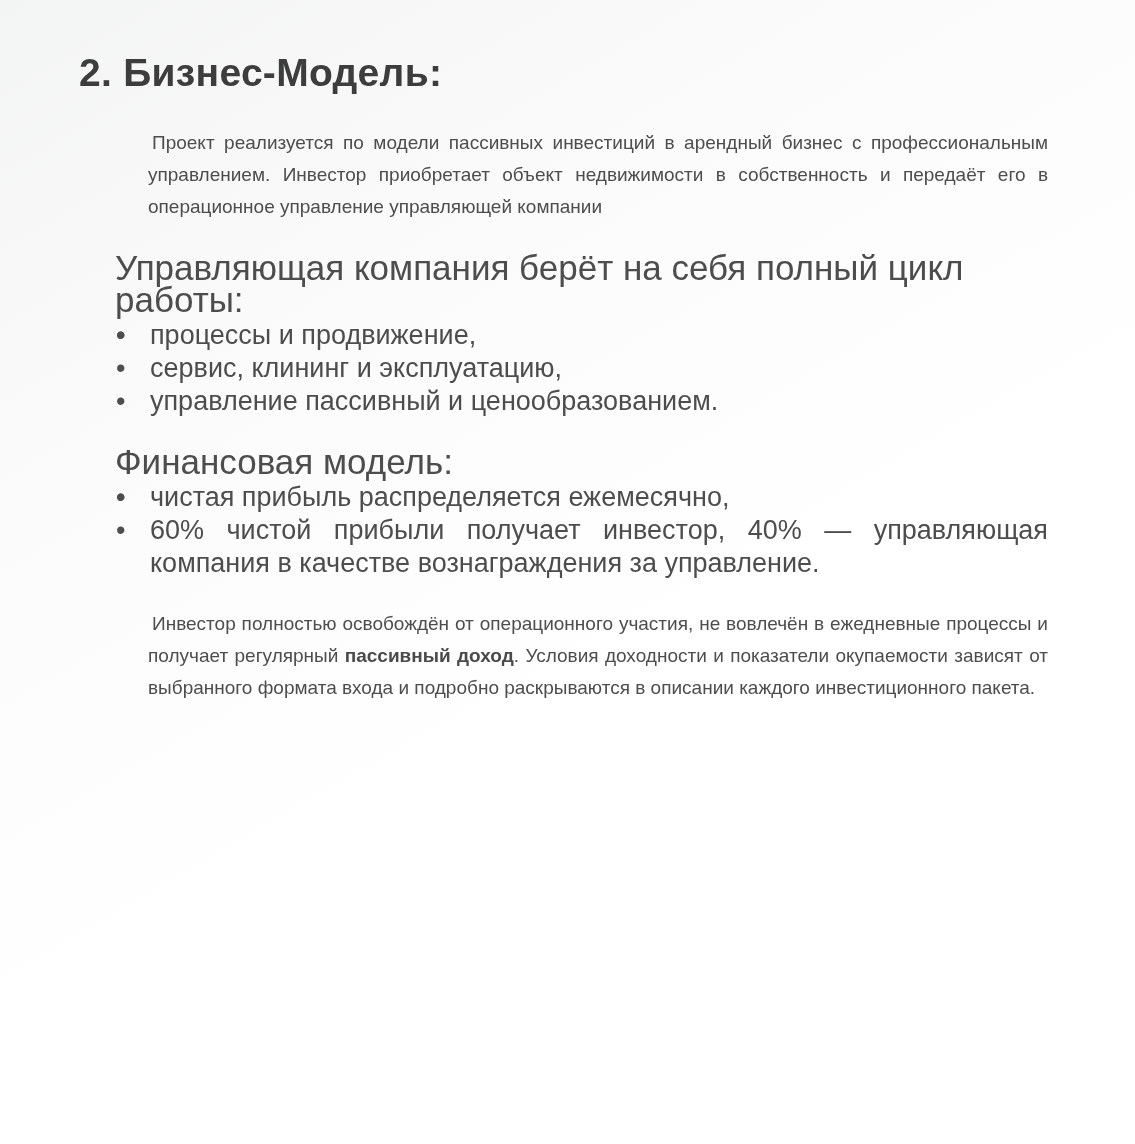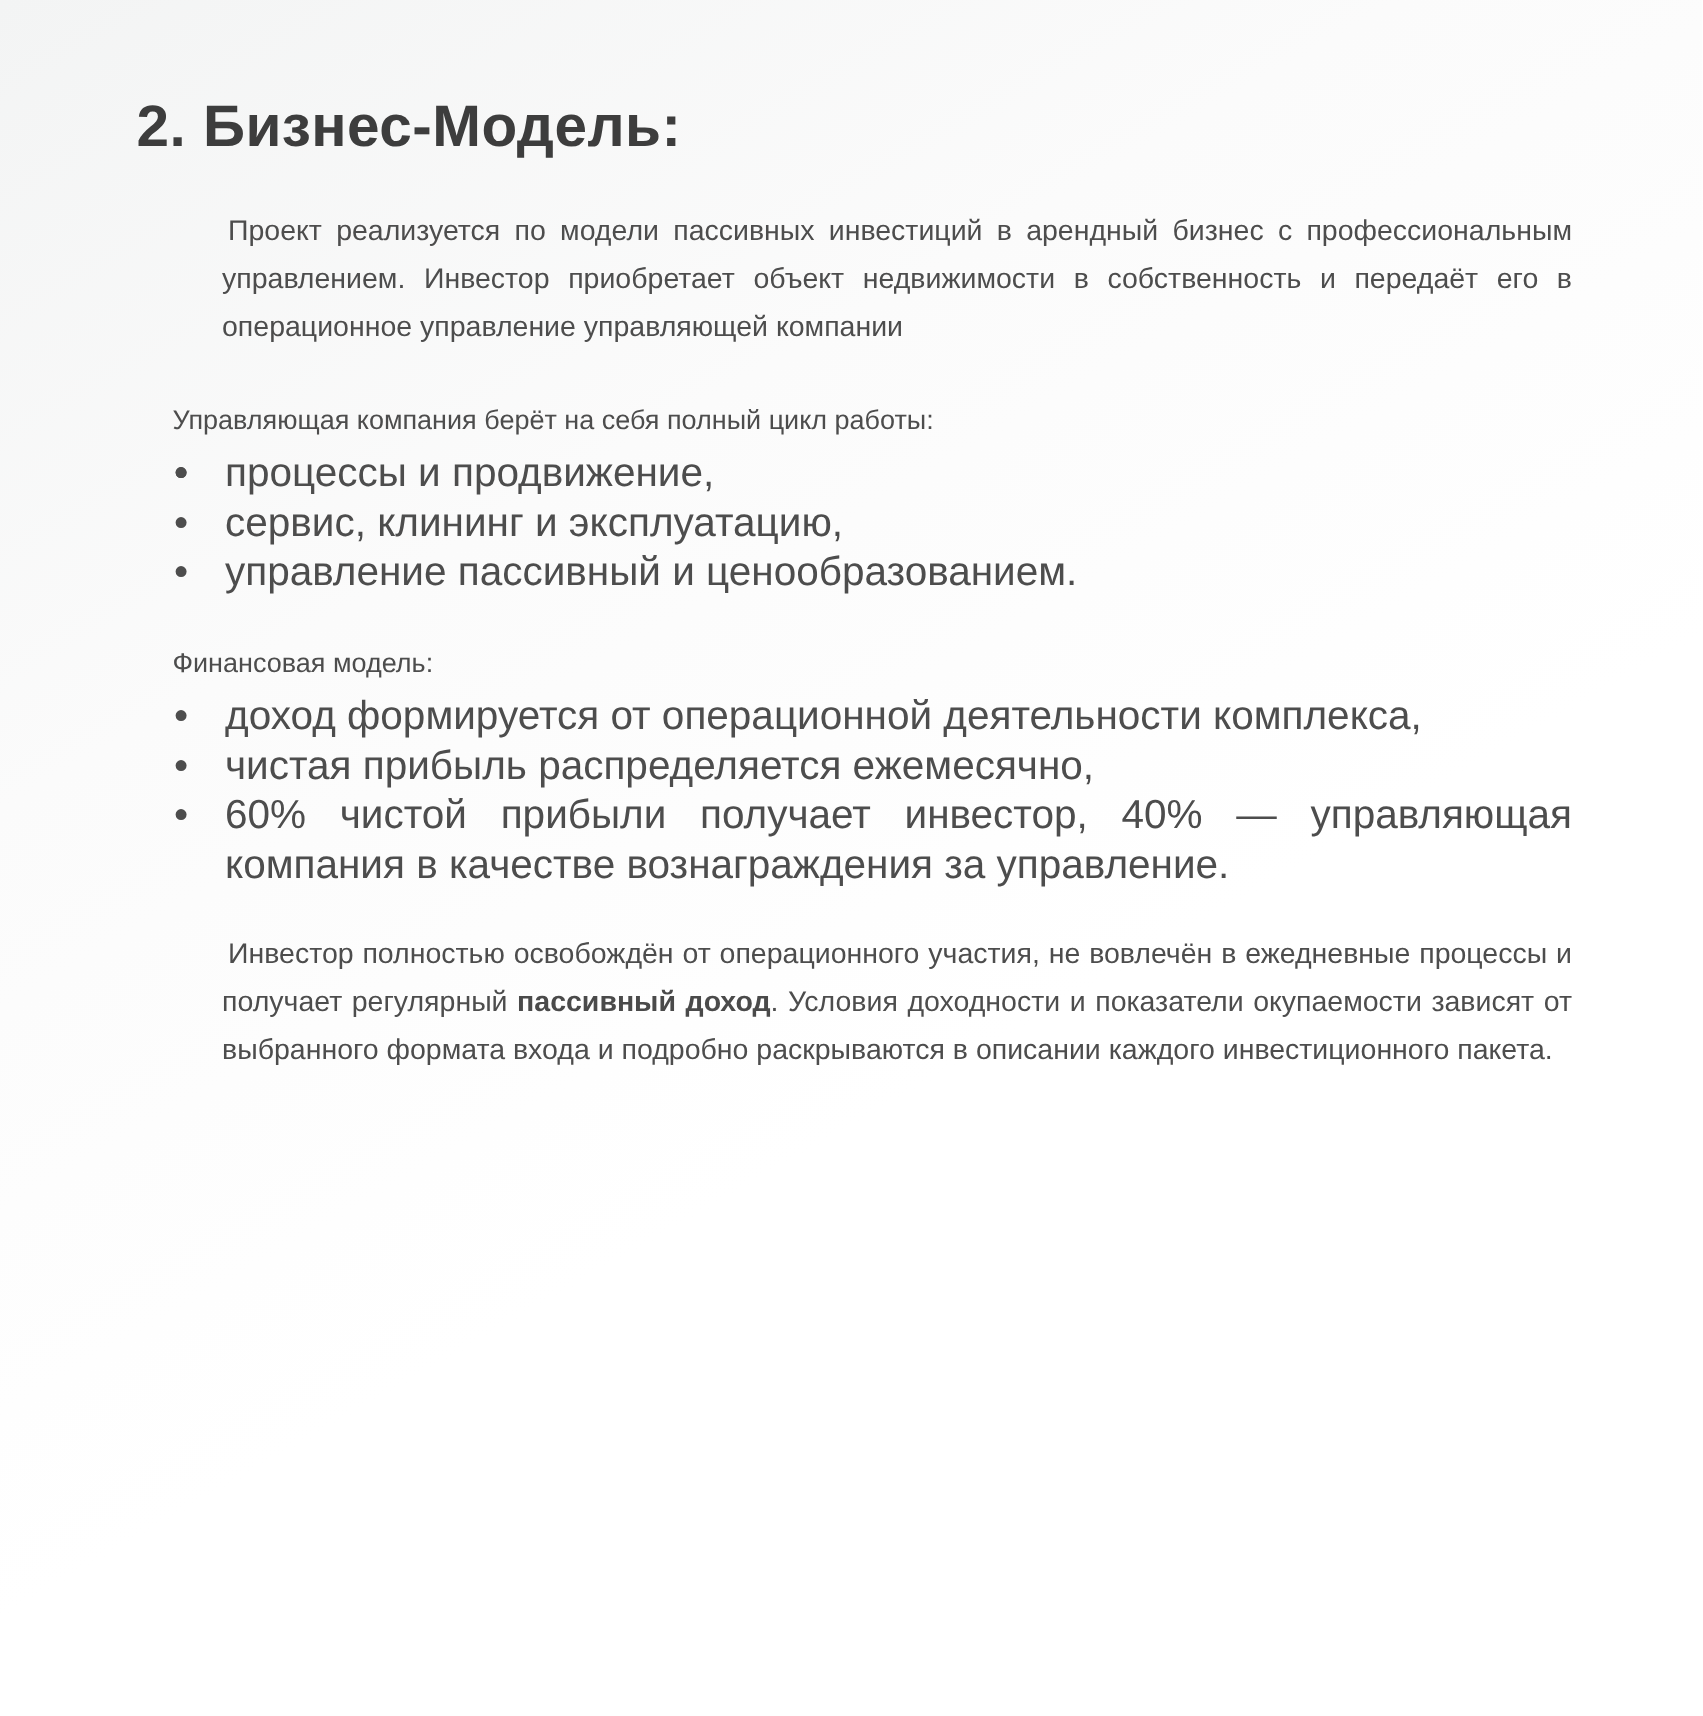--- a/index.html
+++ b/index.html
@@ -11,41 +11,41 @@
     position: relative;
     width: 1135px;
     height: 1144px;
     overflow: hidden;
     background: linear-gradient(150deg, #f3f4f4 0%, #fbfbfb 30%, #ffffff 60%);
     font-family: "Liberation Sans", "DejaVu Sans", sans-serif;
     color: #4d4d4d;
     -webkit-font-smoothing: antialiased;
   }
   .page-title {
-    margin: 13px;
+    margin: 1px;
     padding: 50px 0 0 78px;
     font-size: 39px;
     line-height: 44px;
     font-weight: 700;
     color: #3d3d3d;
     letter-spacing: 0.3px;
   }
   .para {
     margin: 32px 87px 0 148px;
     width: 900px;
     font-size: 19px;
     line-height: 32px;
     text-align: justify;
     text-indent: 4px;
   }
   .para.intro { margin-top: 32px; }
   .para.closing { margin-top: 28px; }
   .section-header {
     margin: 29px 87px 0 115px;
-    font-size: 18px;
+    font-size: 35px;
     line-height: 32px;
   }
   .fin-header { margin-top: 28px; }
   ul.bullet-list {
     margin: 3px 87px 0 115px;
     padding: 0;
     list-style: none;
   }
   ul.bullet-list li {
     position: relative;
@@ -92,21 +92,20 @@
         <span>управление пассивный и ценообразованием.</span>
       </li>
     </ul>
   </section>
 
   <section>
     <p class="section-header fin-header">Финансовая модель:</p>
     <ul class="bullet-list">
       <li>
         <span class="bullet-dot">•</span>
-        <span>доход формируется от операционной деятельности комплекса,</span>
       </li>
       <li>
         <span class="bullet-dot">•</span>
         <span>чистая прибыль распределяется ежемесячно,</span>
       </li>
       <li class="justified">
         <span class="bullet-dot">•</span>
         <span>60% чистой прибыли получает инвестор, 40% — управляющая компания в качестве вознаграждения за управление.</span>
       </li>
     </ul>

